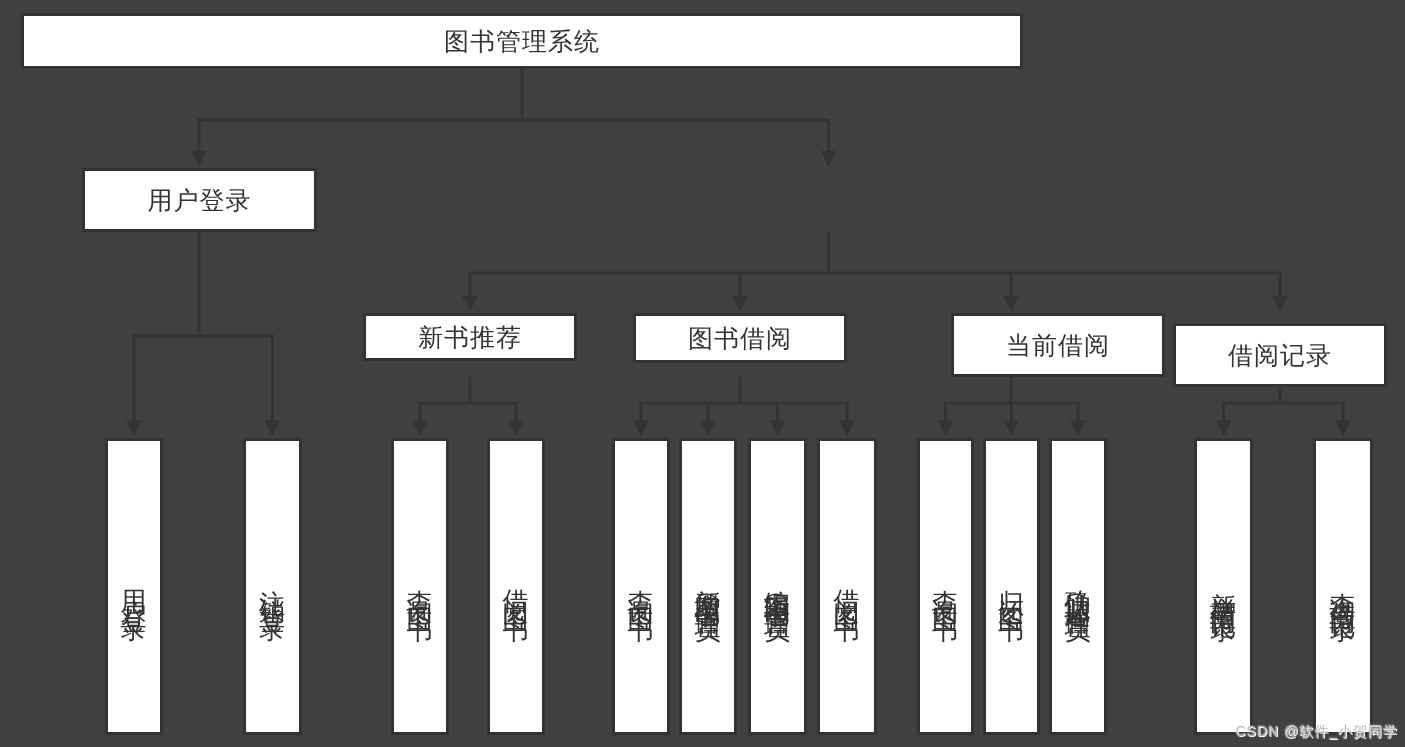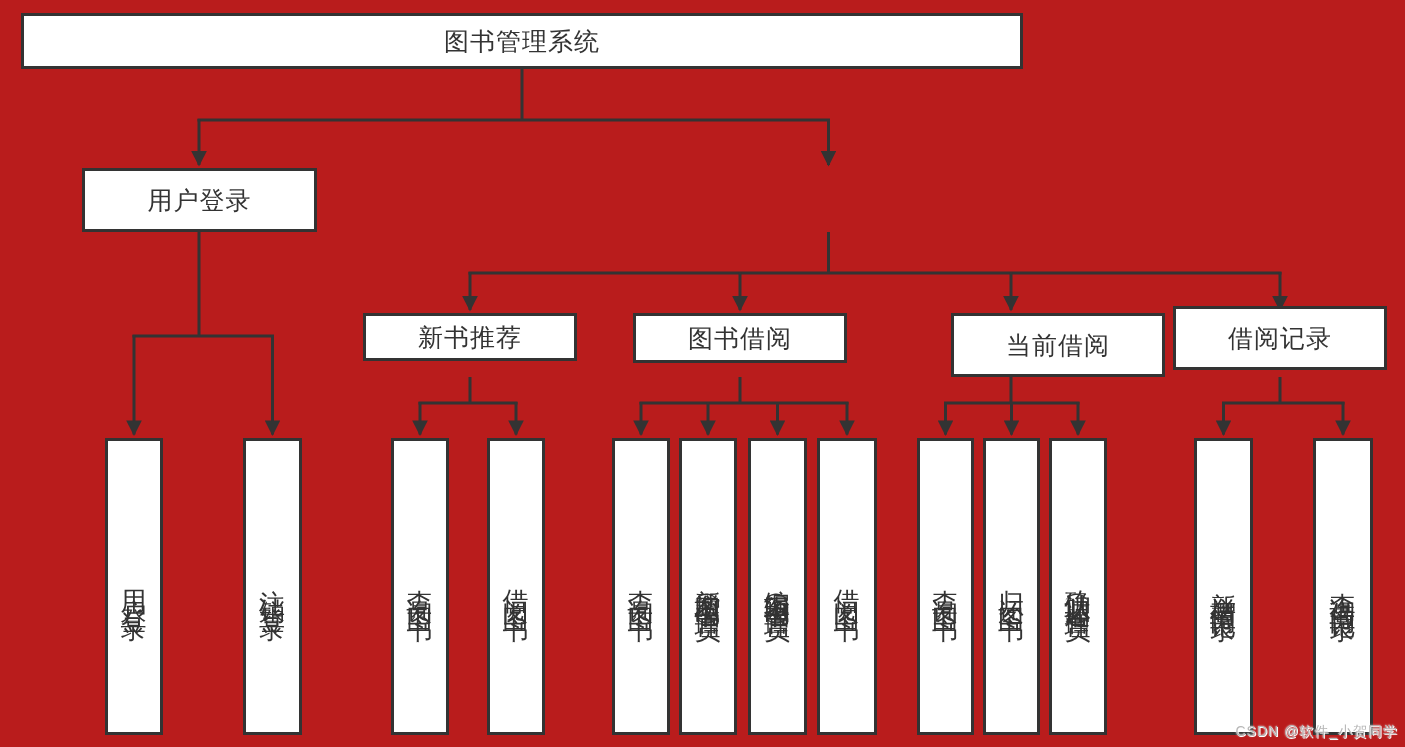--- a/index.html
+++ b/index.html
@@ -1,20 +1,20 @@
 <!DOCTYPE html>
 <html><head>
 <meta charset="utf-8">
 <style>
   html, body { margin: 0; padding: 0; background: #ffffff; }
   #canvas {
     position: relative;
     width: 1405px;
     height: 747px;
-    background: #b91c1c;
+    background: #404040;
     overflow: hidden;
     font-family: "Liberation Sans", sans-serif;
   }
   #wires { position: absolute; left: 0; top: 0; }
   .node {
     position: absolute;
     box-sizing: border-box;
     border: 3px solid #333333;
     background: #ffffff;
     color: #333333;
@@ -103,21 +103,21 @@
     </g>
   </svg>
 
   <div class="node" style="left:21px; top:13px; width:1002px; height:56px;">图书管理系统</div>
 
   <div class="node" style="left:82px; top:168px; width:235px; height:64px;">用户登录</div>
 
   <div class="node" style="left:363px; top:313px; width:214px; height:48px;">新书推荐</div>
   <div class="node" style="left:633px; top:313px; width:214px; height:50px;">图书借阅</div>
   <div class="node" style="left:904px; top:313px; width:214px; height:64px;margin-left:47px;">当前借阅</div>
-  <div class="node" style="left:1173px; top:306px; width:214px; height:64px;text-align:center;">借阅记录</div>
+  <div class="node" style="left:1173px; top:323px; width:214px; height:64px;text-align:center;">借阅记录</div>
 
   <div class="vnode v4" style="left:105px; top:438px; width:58px; height:297px;">
     <span>用户登录</span>
   </div>
   <div class="vnode v4" style="left:243px; top:438px; width:59px; height:297px;">
     <span>注销登录</span>
   </div>
 
   <div class="vnode v4" style="left:391px; top:438px; width:58px; height:297px;">
     <span>查询图书</span>

